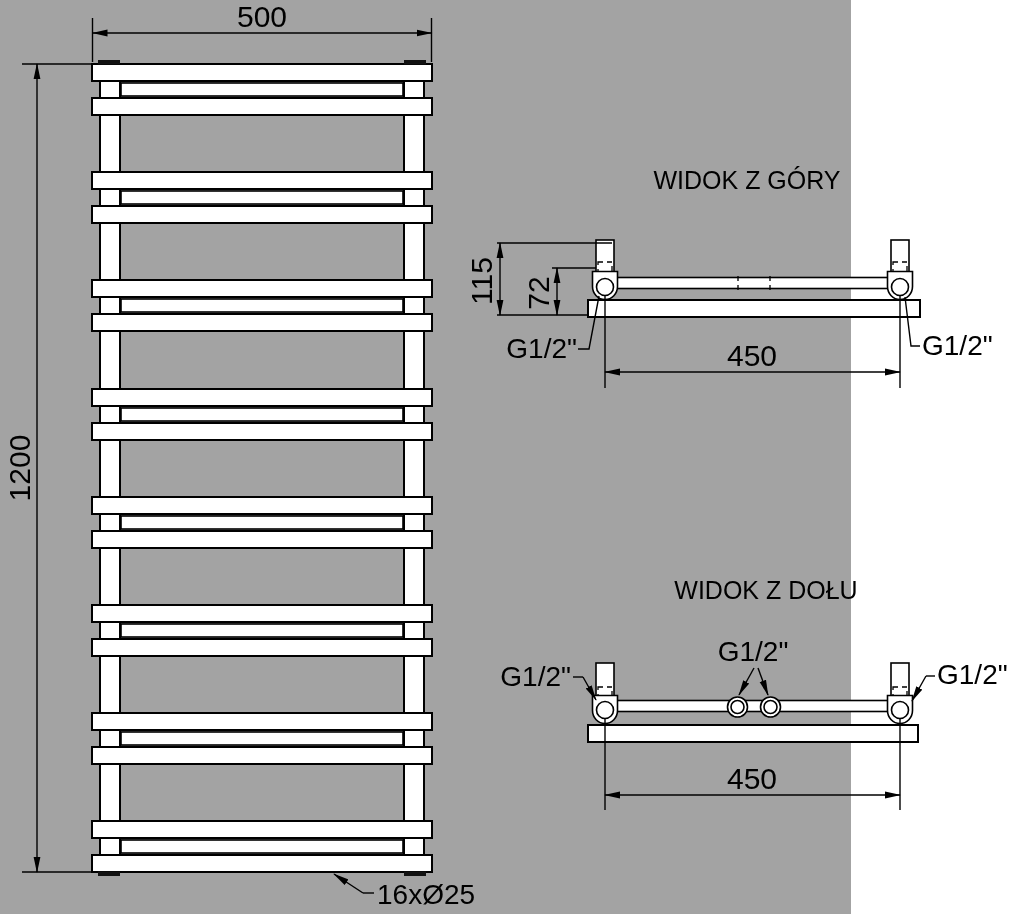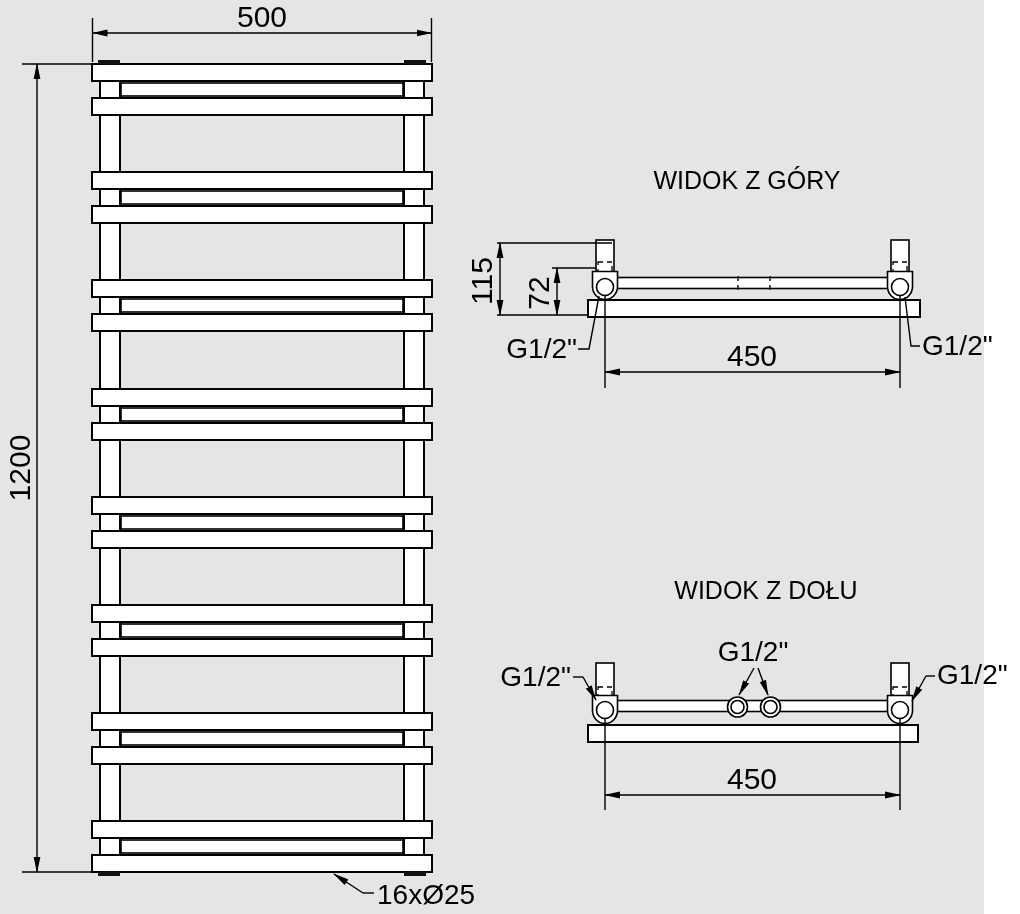--- a/index.html
+++ b/index.html
@@ -1,16 +1,16 @@
 <!DOCTYPE html>
 <html><head>
 <meta charset="utf-8">
 <style>
   html,body{margin:0;padding:0;background:#ffffff;}
-  .stage{width:984px;height:914px;position:relative;background:#e5e5e5;
+  .stage{width:851px;height:914px;position:relative;background:#a3a3a3;
          font-family:"Liberation Sans", sans-serif;}
   svg{display:block;}
   .obj{fill:#ffffff;stroke:#000000;stroke-width:2;}
   .obj-thin{fill:#ffffff;stroke:#000000;stroke-width:1.6;}
   .solid{fill:#111111;stroke:none;}
   .dim{stroke:#000000;stroke-width:1.4;fill:none;}
   .leader{stroke:#000000;stroke-width:1.4;fill:none;}
   .dashed{stroke:#000000;stroke-width:1.3;fill:none;stroke-dasharray:5 4;}
   .dim-text{font:30px "Liberation Sans", sans-serif;fill:#000;}
   .label-text{font:28px "Liberation Sans", sans-serif;fill:#000;}

